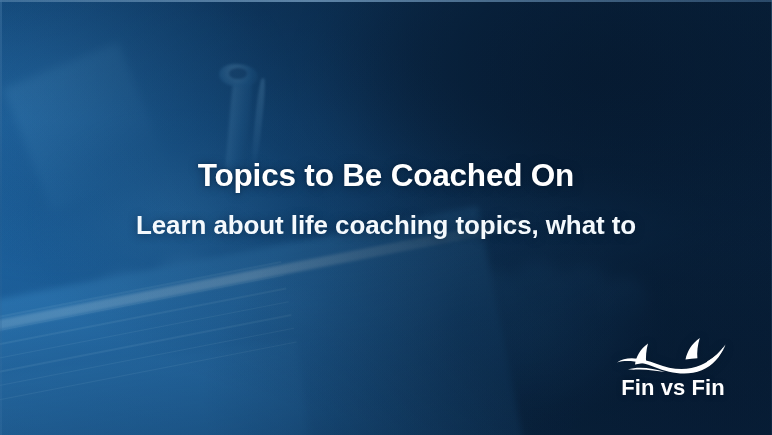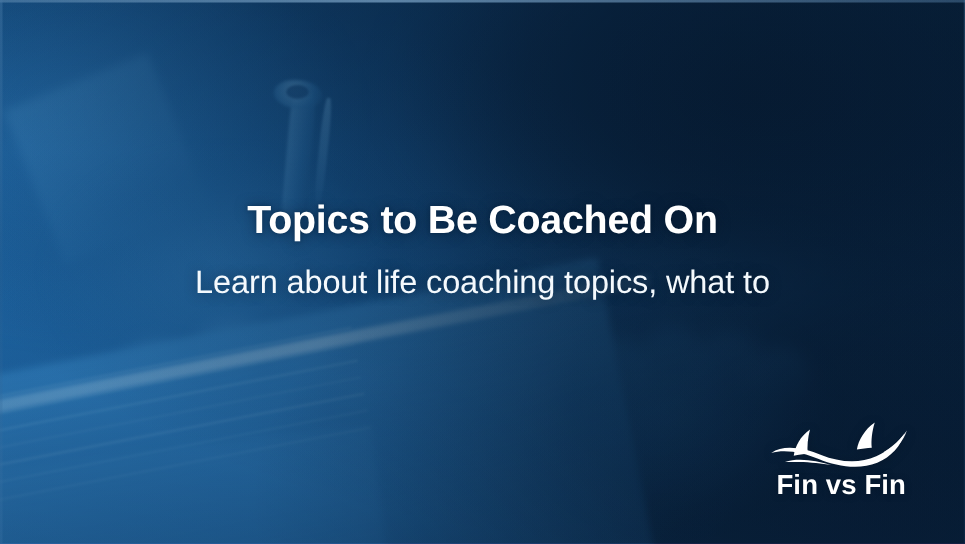--- a/index.html
+++ b/index.html
@@ -198,21 +198,21 @@
     letter-spacing:-.2px;
     line-height:1.1;
     text-align:center;
     text-shadow:0 1px 10px rgba(5,22,42,.55), 0 0 3px rgba(6,26,48,.35);
     white-space:nowrap;
   }
   .subhead {
     margin-top:16px;
     color:#f4f9fd;
     font-size:26px;
-    font-weight:normal;
+    font-weight:bold;
     line-height:1.30;
     letter-spacing:-.1px;
     text-align:center;
     text-shadow:0 1px 9px rgba(5,22,42,.50);
   }
   .subhead .ln { display:block; white-space:nowrap; }
 
   
   .logo {
     position:absolute; right:33px; bottom:36px;

